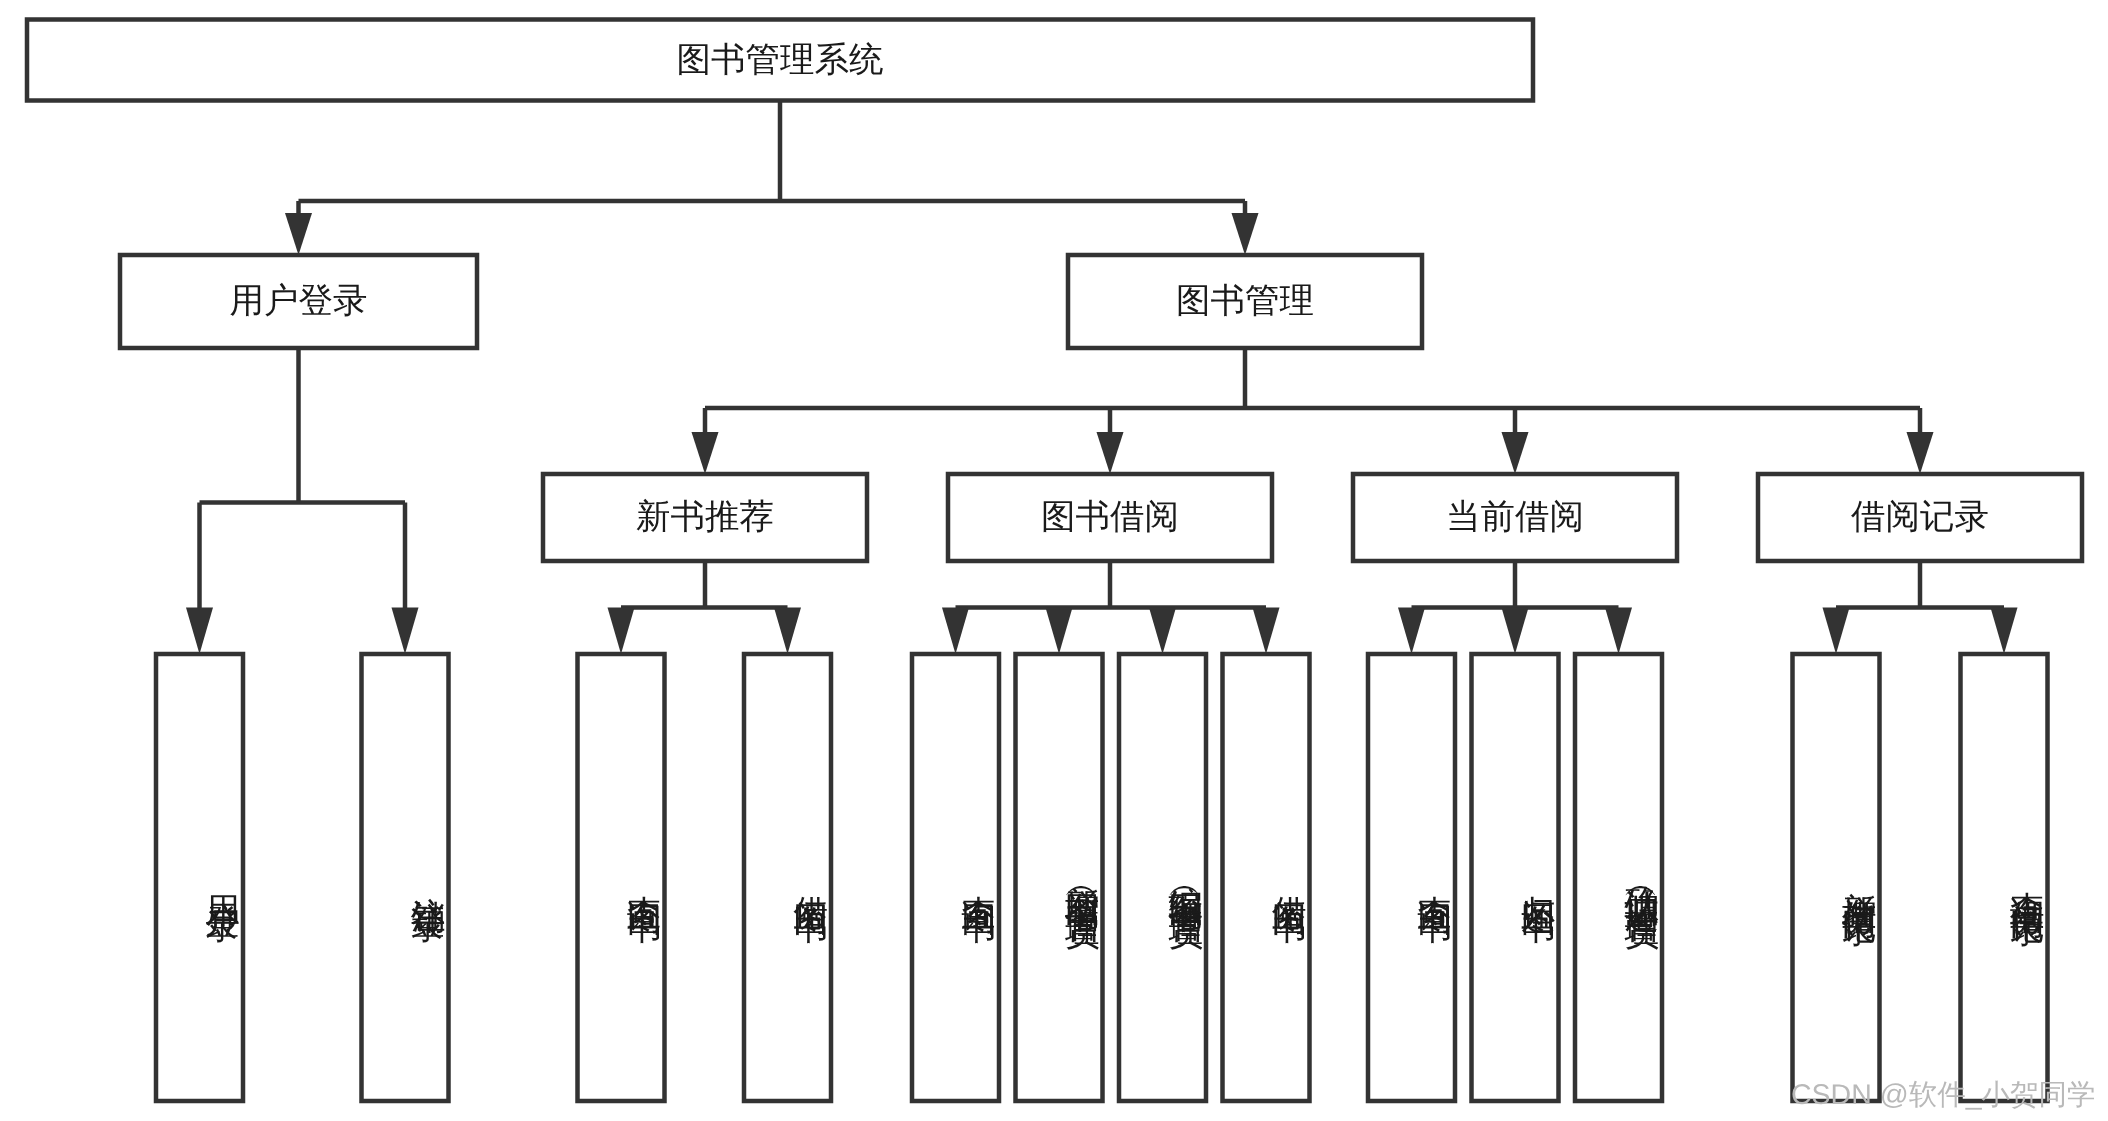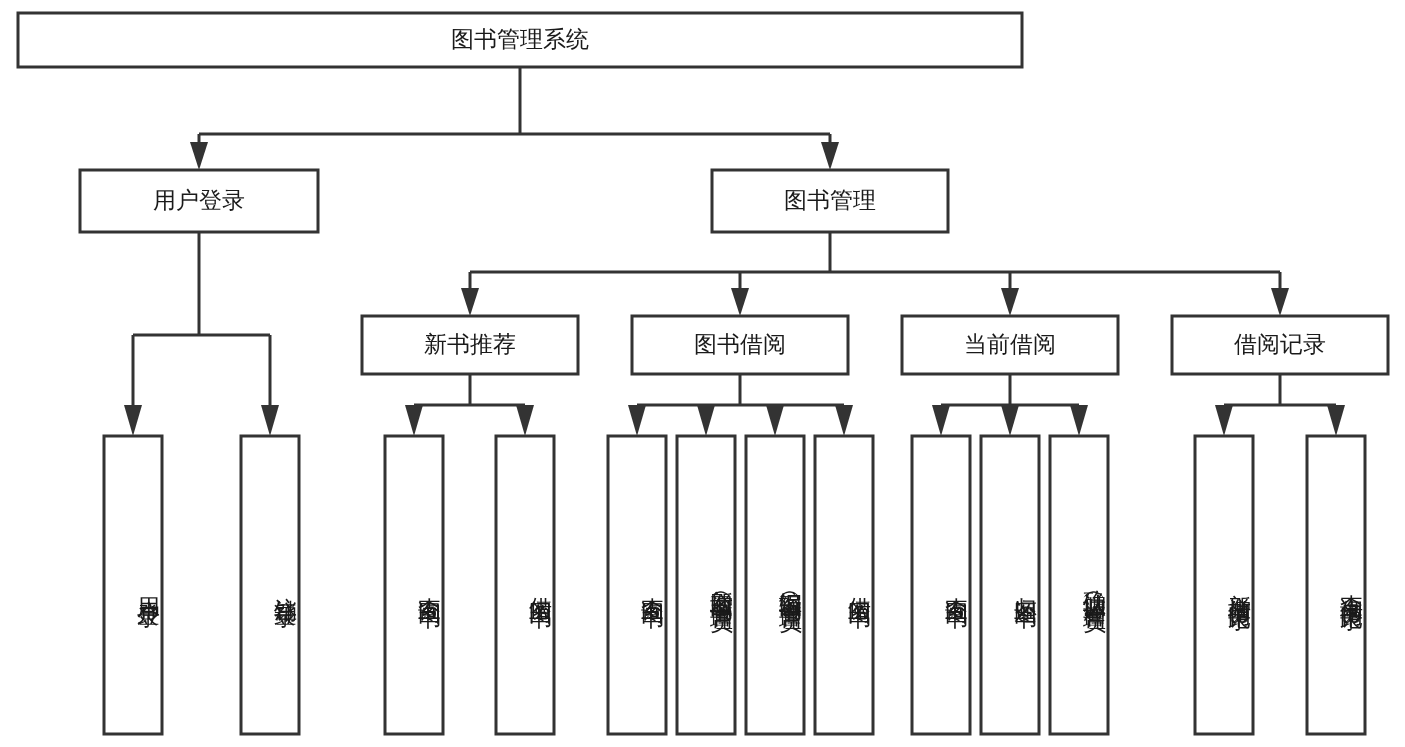--- a/index.html
+++ b/index.html
@@ -191,13 +191,14 @@
   <div class="node-label-v" style="left: 746px; top: 436px; width: 58px; height: 298px; padding-top: 0px;">编辑图书（管理员）</div>
   <div class="node-label-v" style="left: 815px; top: 436px; width: 58px; height: 298px; padding-top: 0px;">借阅图书</div>
 
   <div class="node-label-v" style="left: 912px; top: 436px; width: 58px; height: 298px; padding-top: 0px;">查询图书</div>
   <div class="node-label-v" style="left: 981px; top: 436px; width: 58px; height: 298px; padding-top: 0px;">归还图书</div>
   <div class="node-label-v" style="left: 1050px; top: 436px; width: 58px; height: 298px; padding-top: 0px;">确认归还（管理员）</div>
 
   <div class="node-label-v" style="left: 1195px; top: 436px; width: 58px; height: 298px; padding-top: 0px;">新增借阅记录</div>
   <div class="node-label-v" style="left: 1307px; top: 436px; width: 58px; height: 298px; padding-top: 0px;">查询借阅记录</div>
 
+  <div class="watermark">CSDN @软件_小贺同学</div>
 </div>
 
 </body></html>

